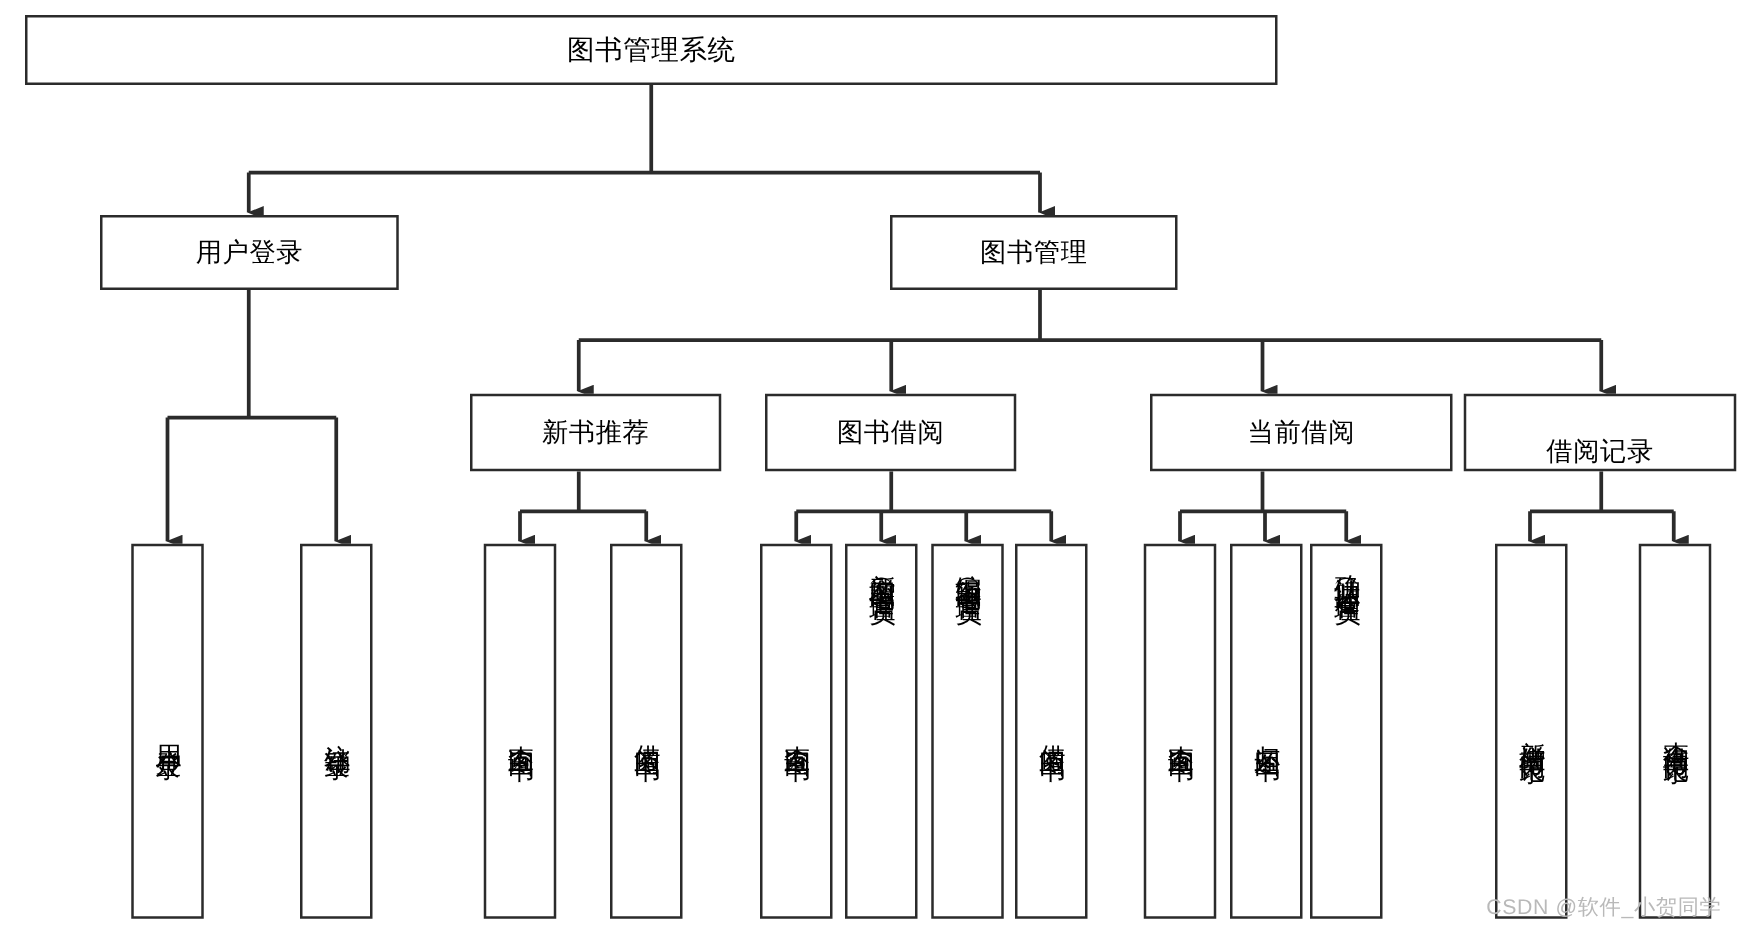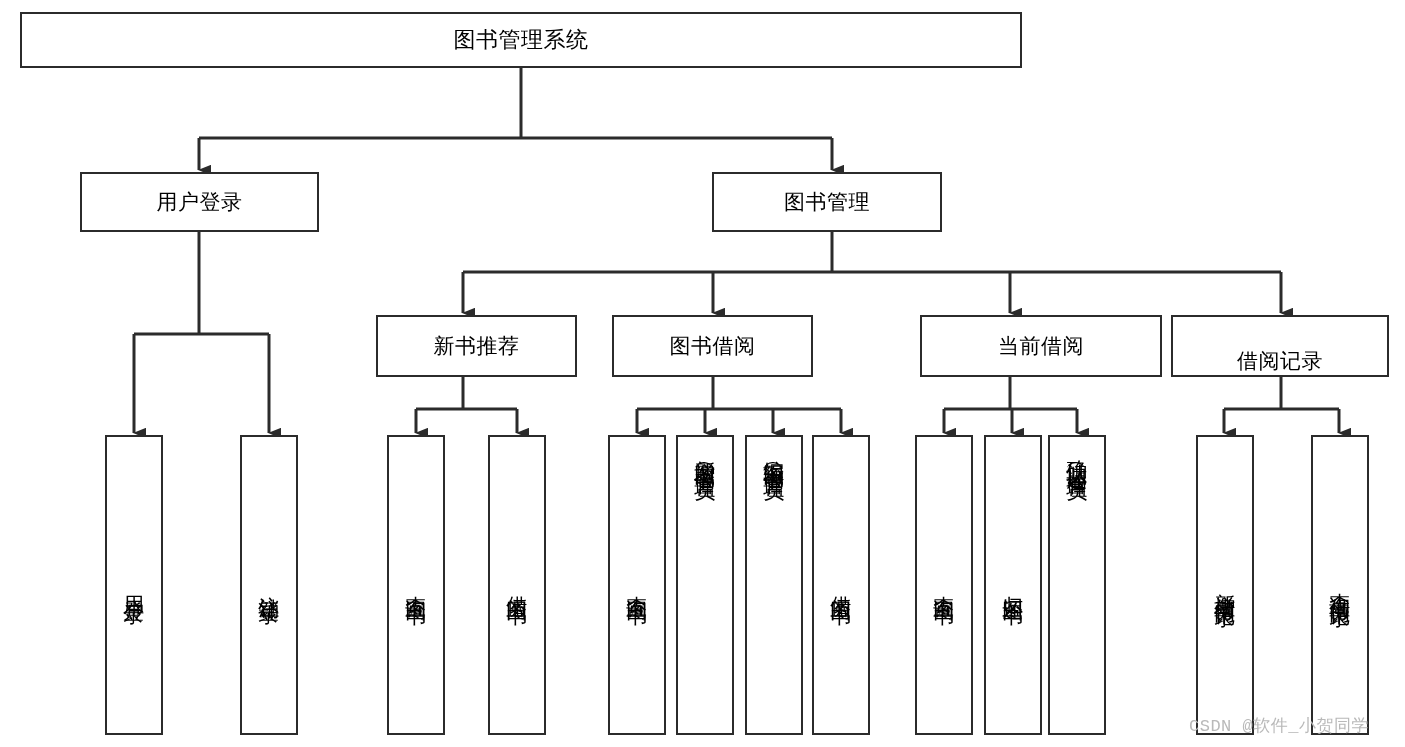--- a/index.html
+++ b/index.html
@@ -59,21 +59,20 @@
   }
   #watermark {
     position: absolute;
     left: 1189px;
     top: 714px;
     font-size: 17px;
     color: #b9b9b9;
     white-space: nowrap;
     z-index: 5;
     letter-spacing: 0.5px;
-    font-family: Liberation Mono, monospace;
   }
 </style>
 </head>
 <body>
 
 <div id="canvas">
 
   <svg id="wires" viewBox="0 0 1405 747">
     <defs>
       <marker id="arr" markerWidth="11" markerHeight="13" refX="5.2" refY="12" orient="auto" markerUnits="userSpaceOnUse">

